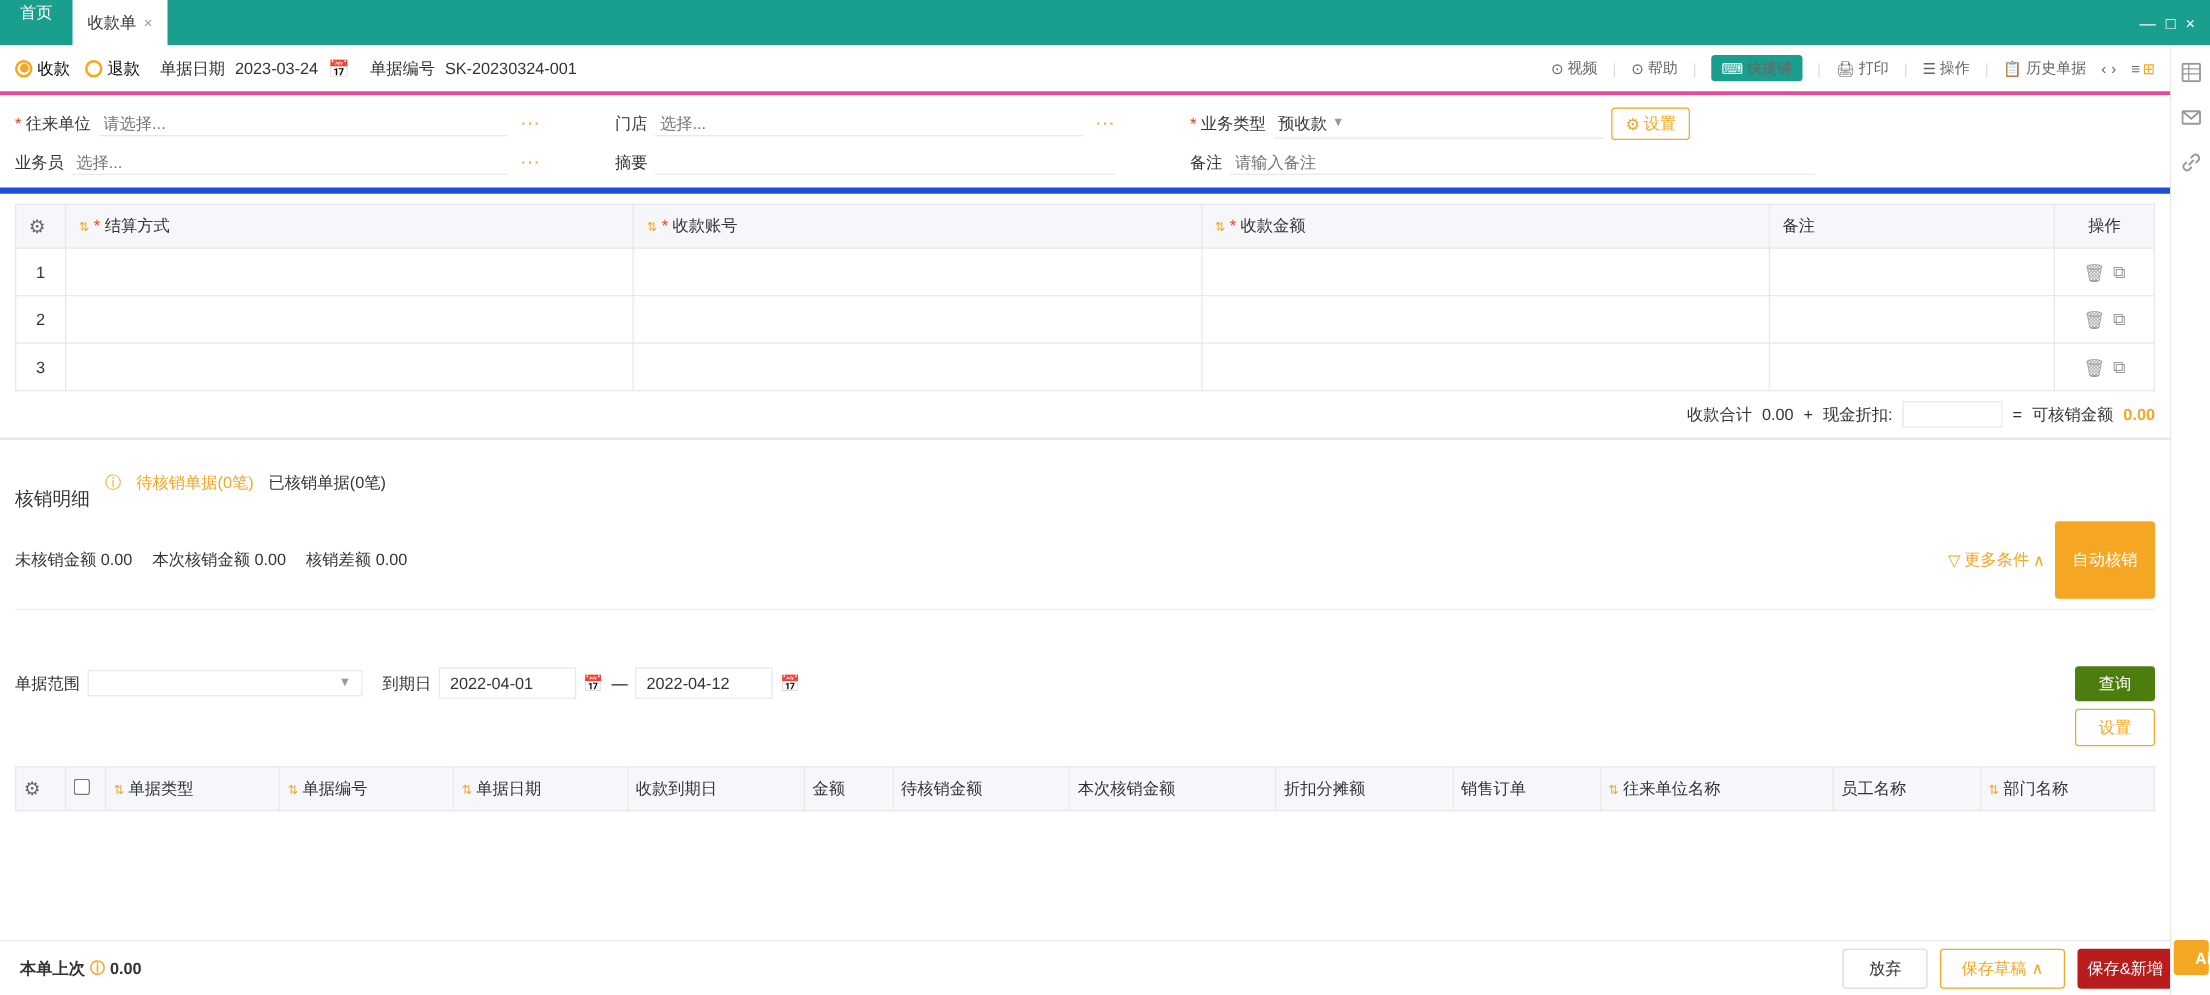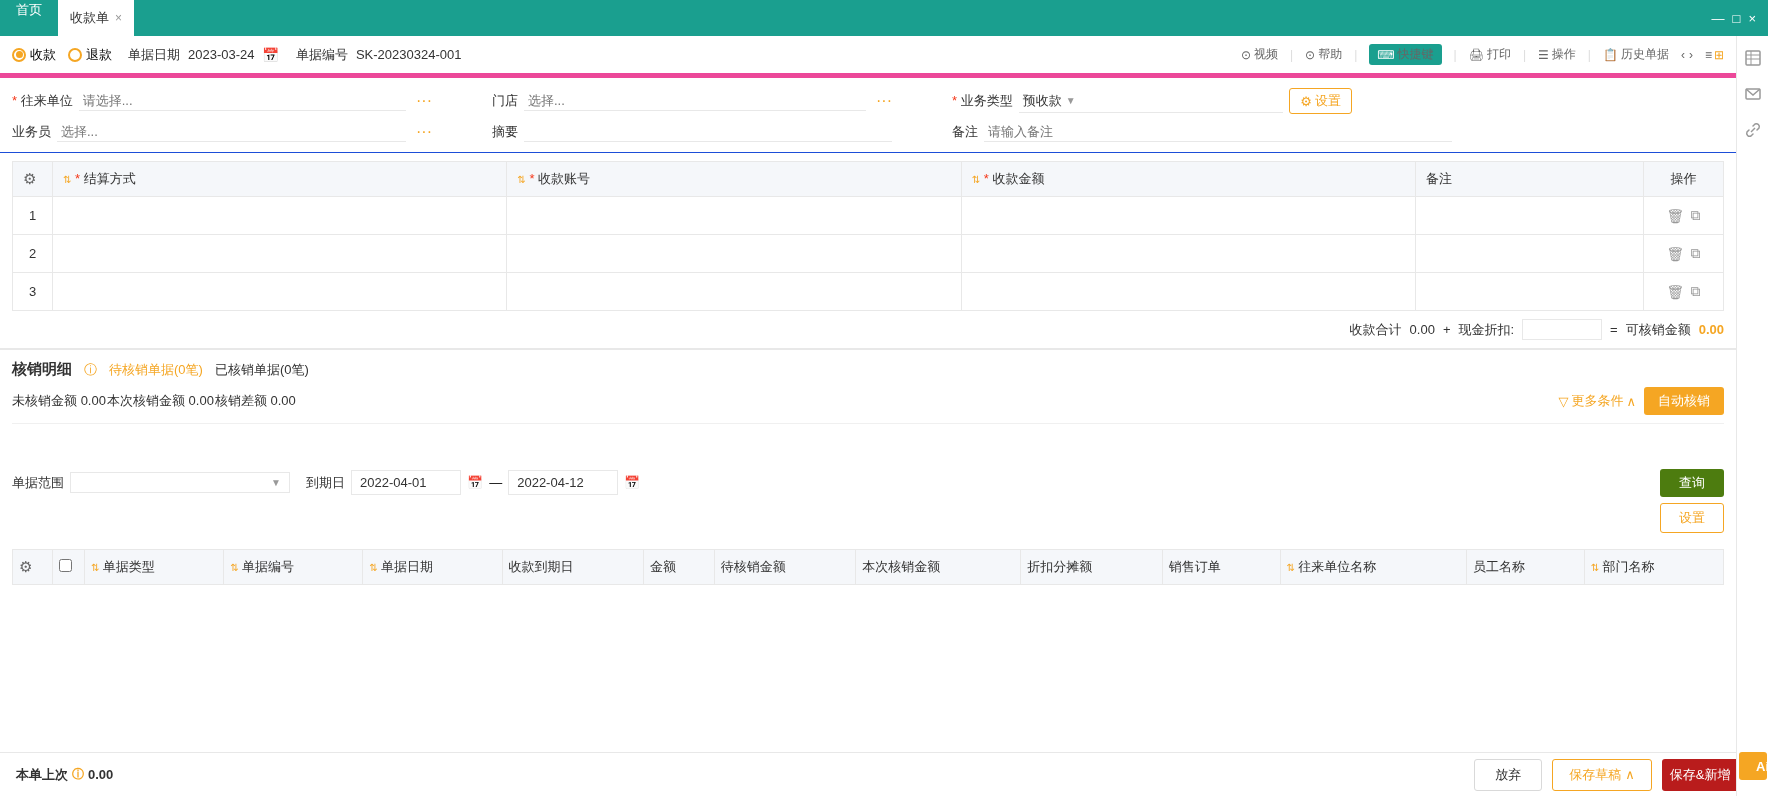--- a/index.html
+++ b/index.html
@@ -55,21 +55,21 @@
       overflow-y: auto;
       display: flex;
       flex-direction: column;
     }
 
     
     .toolbar {
       display: flex;
       align-items: center;
       padding: 8px 12px;
-      border-bottom: 5px solid #ec4899;
+      border-bottom: 3px solid #ec4899;
       gap: 16px;
     }
     .radio-group {
       display: flex;
       gap: 12px;
       align-items: center;
     }
     .radio-item {
       display: flex;
       align-items: center;
@@ -122,21 +122,21 @@
       padding: 2px 8px;
       border-radius: 3px;
     }
     .toolbar-right .divider { color: #ddd; }
     .toolbar-nav { display: flex; gap: 4px; align-items: center; color: #ccc; font-size: 16px; }
     .toolbar-layout { display: flex; gap: 2px; align-items: center; color: #f5a623; font-size: 18px; }
 
     
     .form-area {
       padding: 10px 12px;
-      border-bottom: 1px solid #1d4ed8;
+      border-bottom: 5px solid #1d4ed8;
       display: flex;
       flex-direction: column;
       gap: 8px;
       justify-content: flex-end;
     }
     .form-row {
       display: flex;
       align-items: center;
       gap: 0;
     }
@@ -253,22 +253,23 @@
       background: #fff;
     }
     .section-header {
       display: flex;
       align-items: center;
       gap: 12px;
       margin-bottom: 8px;
     }
     .section-title {
       font-size: 15px;
-      font-weight: bold;
-      color: #333;
+      font-weight: normal;
+      color: #333;
+      margin-top: 28px;
     }
     .info-icon {
       color: #f5a623;
       font-size: 13px;
       cursor: pointer;
     }
     .tab-link {
       color: #f5a623;
       cursor: pointer;
       font-size: 13px;
@@ -276,21 +277,21 @@
     .tab-link-normal {
       color: #333;
       cursor: pointer;
       font-size: 13px;
     }
 
     
     .stats-row {
       display: flex;
       align-items: center;
-      gap: 1px;
+      gap: 16px;
       margin-bottom: 8px;
       justify-content: flex-end;
     }
     .stat-item { color: #333; font-size: 13px; }
     .stat-val { color: #333; }
     .stats-right {
       margin-left: auto;
       display: flex;
       align-items: center;
       gap: 8px;
@@ -300,21 +301,21 @@
       cursor: pointer;
       font-size: 13px;
       display: flex;
       align-items: center;
       gap: 3px;
     }
     .auto-btn {
       background: #f5a623;
       color: #fff;
       border: none;
-      padding: 5px 14px;
+      padding: 22px 14px;
       border-radius: 3px;
       cursor: pointer;
       font-size: 13px;
     }
 
     
     .filter-row {
       display: flex;
       align-items: center;
       gap: 16px;

